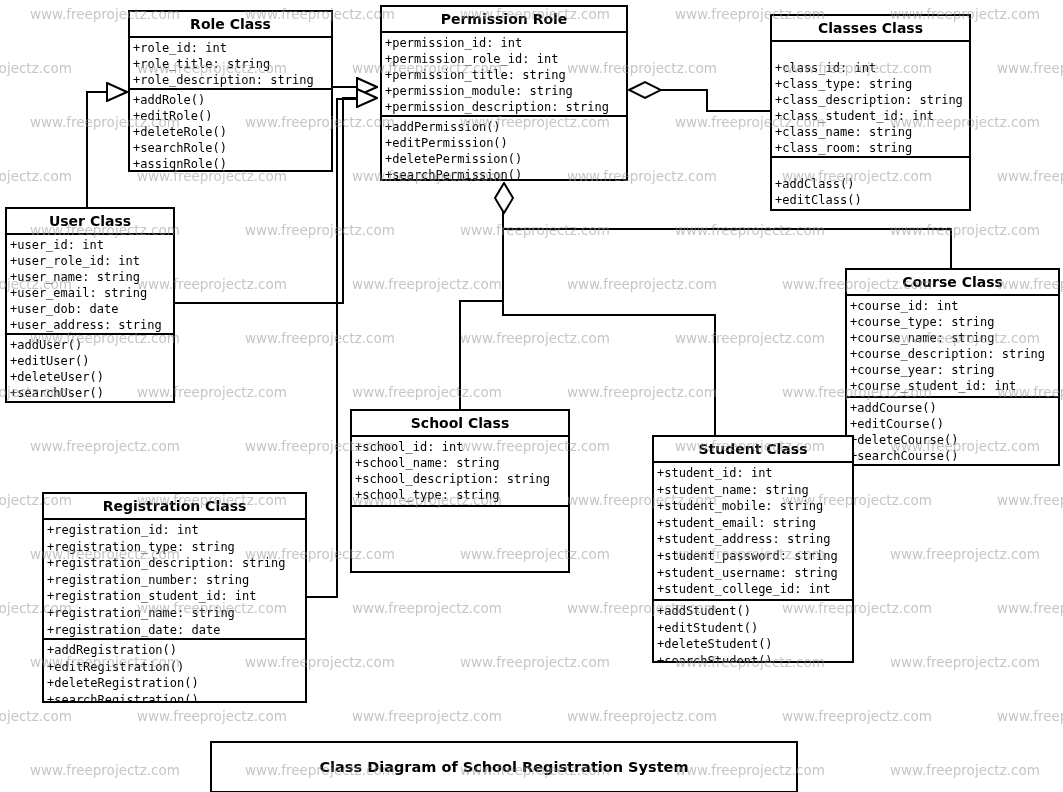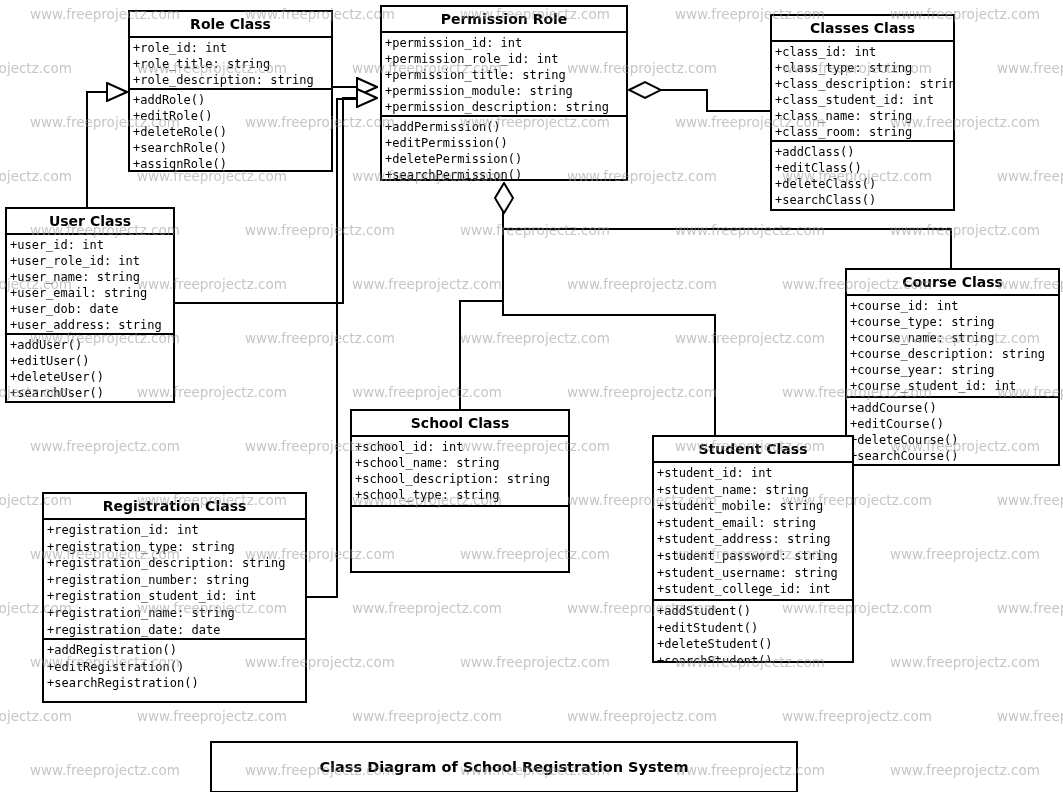--- a/index.html
+++ b/index.html
@@ -160,21 +160,21 @@
         <div class="code-line">+permission_description: string</div>
       </div>
     <div class="uml-methods">
         <div class="code-line">+addPermission()</div>
         <div class="code-line">+editPermission()</div>
         <div class="code-line">+deletePermission()</div>
         <div class="code-line">+searchPermission()</div>
       </div>
   </div>
 
-  <div class="uml-box" style="left:770px;top:14px;width:185px;height:197px;">
+  <div class="uml-box" style="left:770px;top:14px;width:201px;height:197px;gap:16px;">
     <div class="uml-title">Classes Class</div>
     <div class="uml-attrs" style="height:100px;">
         <div class="code-line">+class_id: int</div>
         <div class="code-line">+class_type: string</div>
         <div class="code-line">+class_description: string</div>
         <div class="code-line">+class_student_id: int</div>
         <div class="code-line">+class_name: string</div>
         <div class="code-line">+class_room: string</div>
       </div>
     <div class="uml-methods">
@@ -258,20 +258,21 @@
         <div class="code-line">+registration_type: string</div>
         <div class="code-line">+registration_description: string</div>
         <div class="code-line">+registration_number: string</div>
         <div class="code-line">+registration_student_id: int</div>
         <div class="code-line">+registration_name: string</div>
         <div class="code-line">+registration_date: date</div>
       </div>
     <div class="uml-methods">
         <div class="code-line">+addRegistration()</div>
         <div class="code-line">+editRegistration()</div>
+        <div class="code-line">+deleteRegistration()</div>
         <div class="code-line">+searchRegistration()</div>
       </div>
   </div>
 
   <div id="caption-box">
     <span>Class Diagram of School Registration System</span>
   </div>
 
   <div id="watermark-layer">
       <div class="watermark" style="left: 30px; top: 6px;">www.freeprojectz.com</div>

